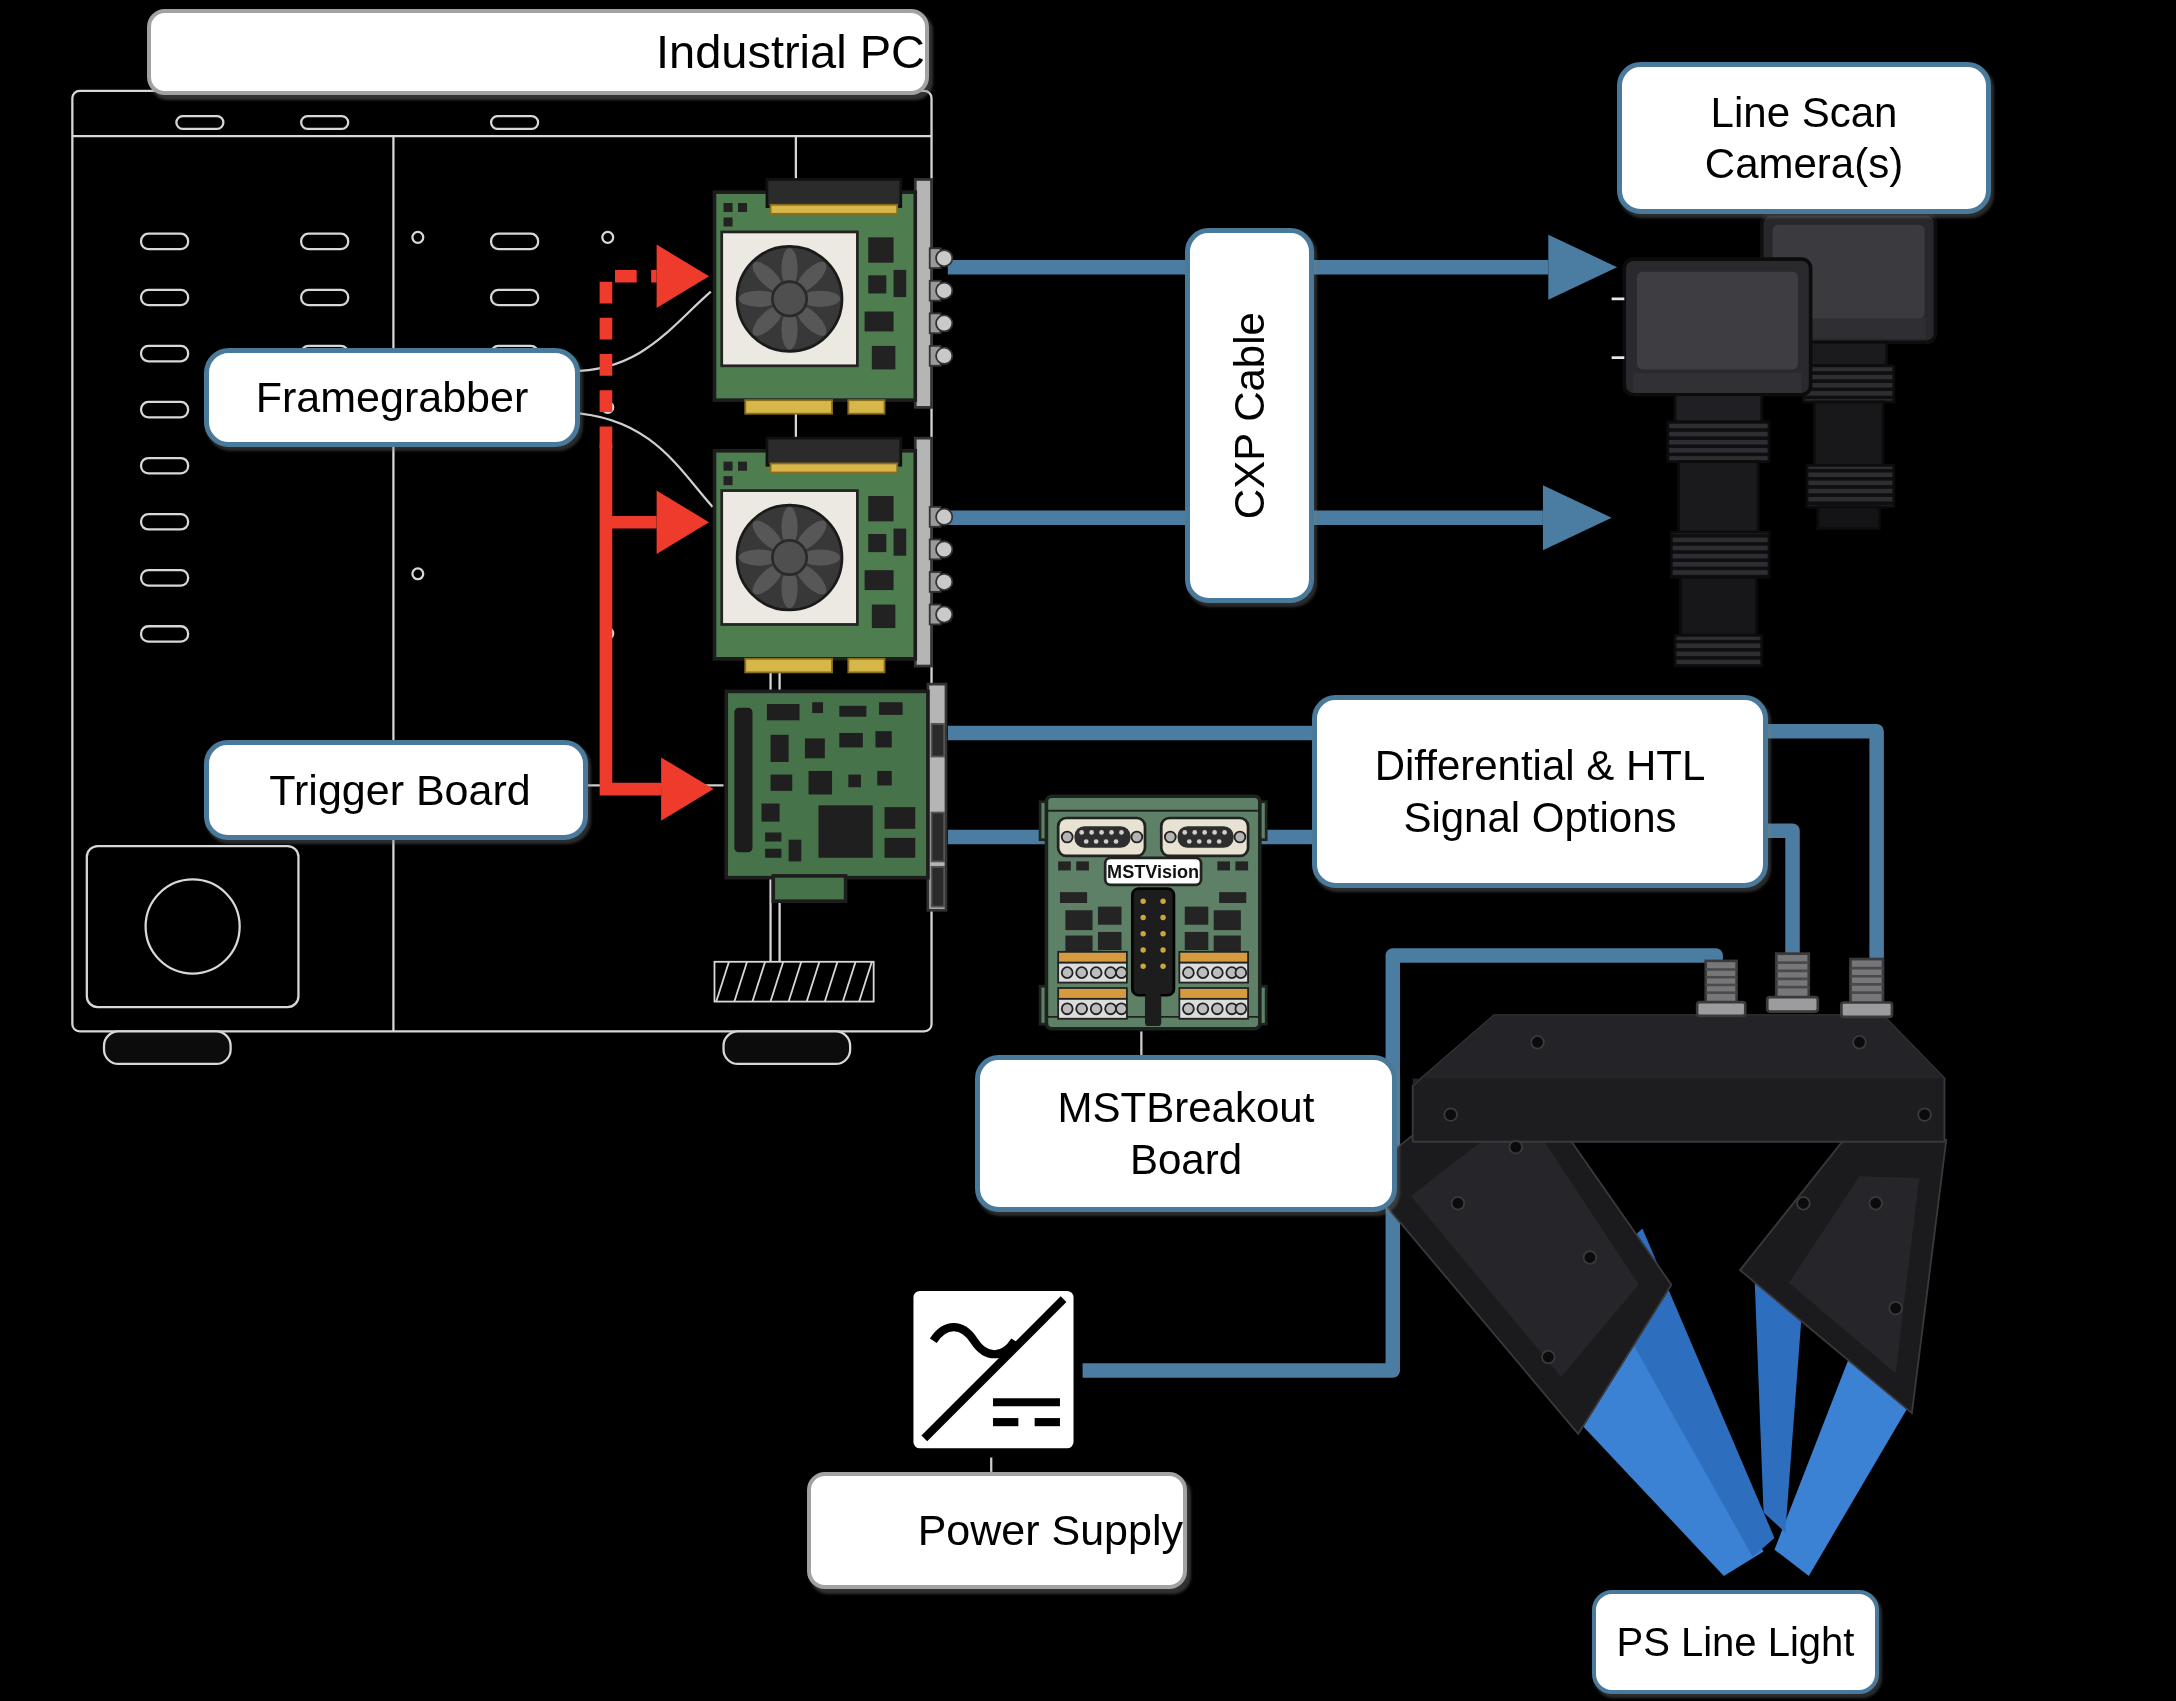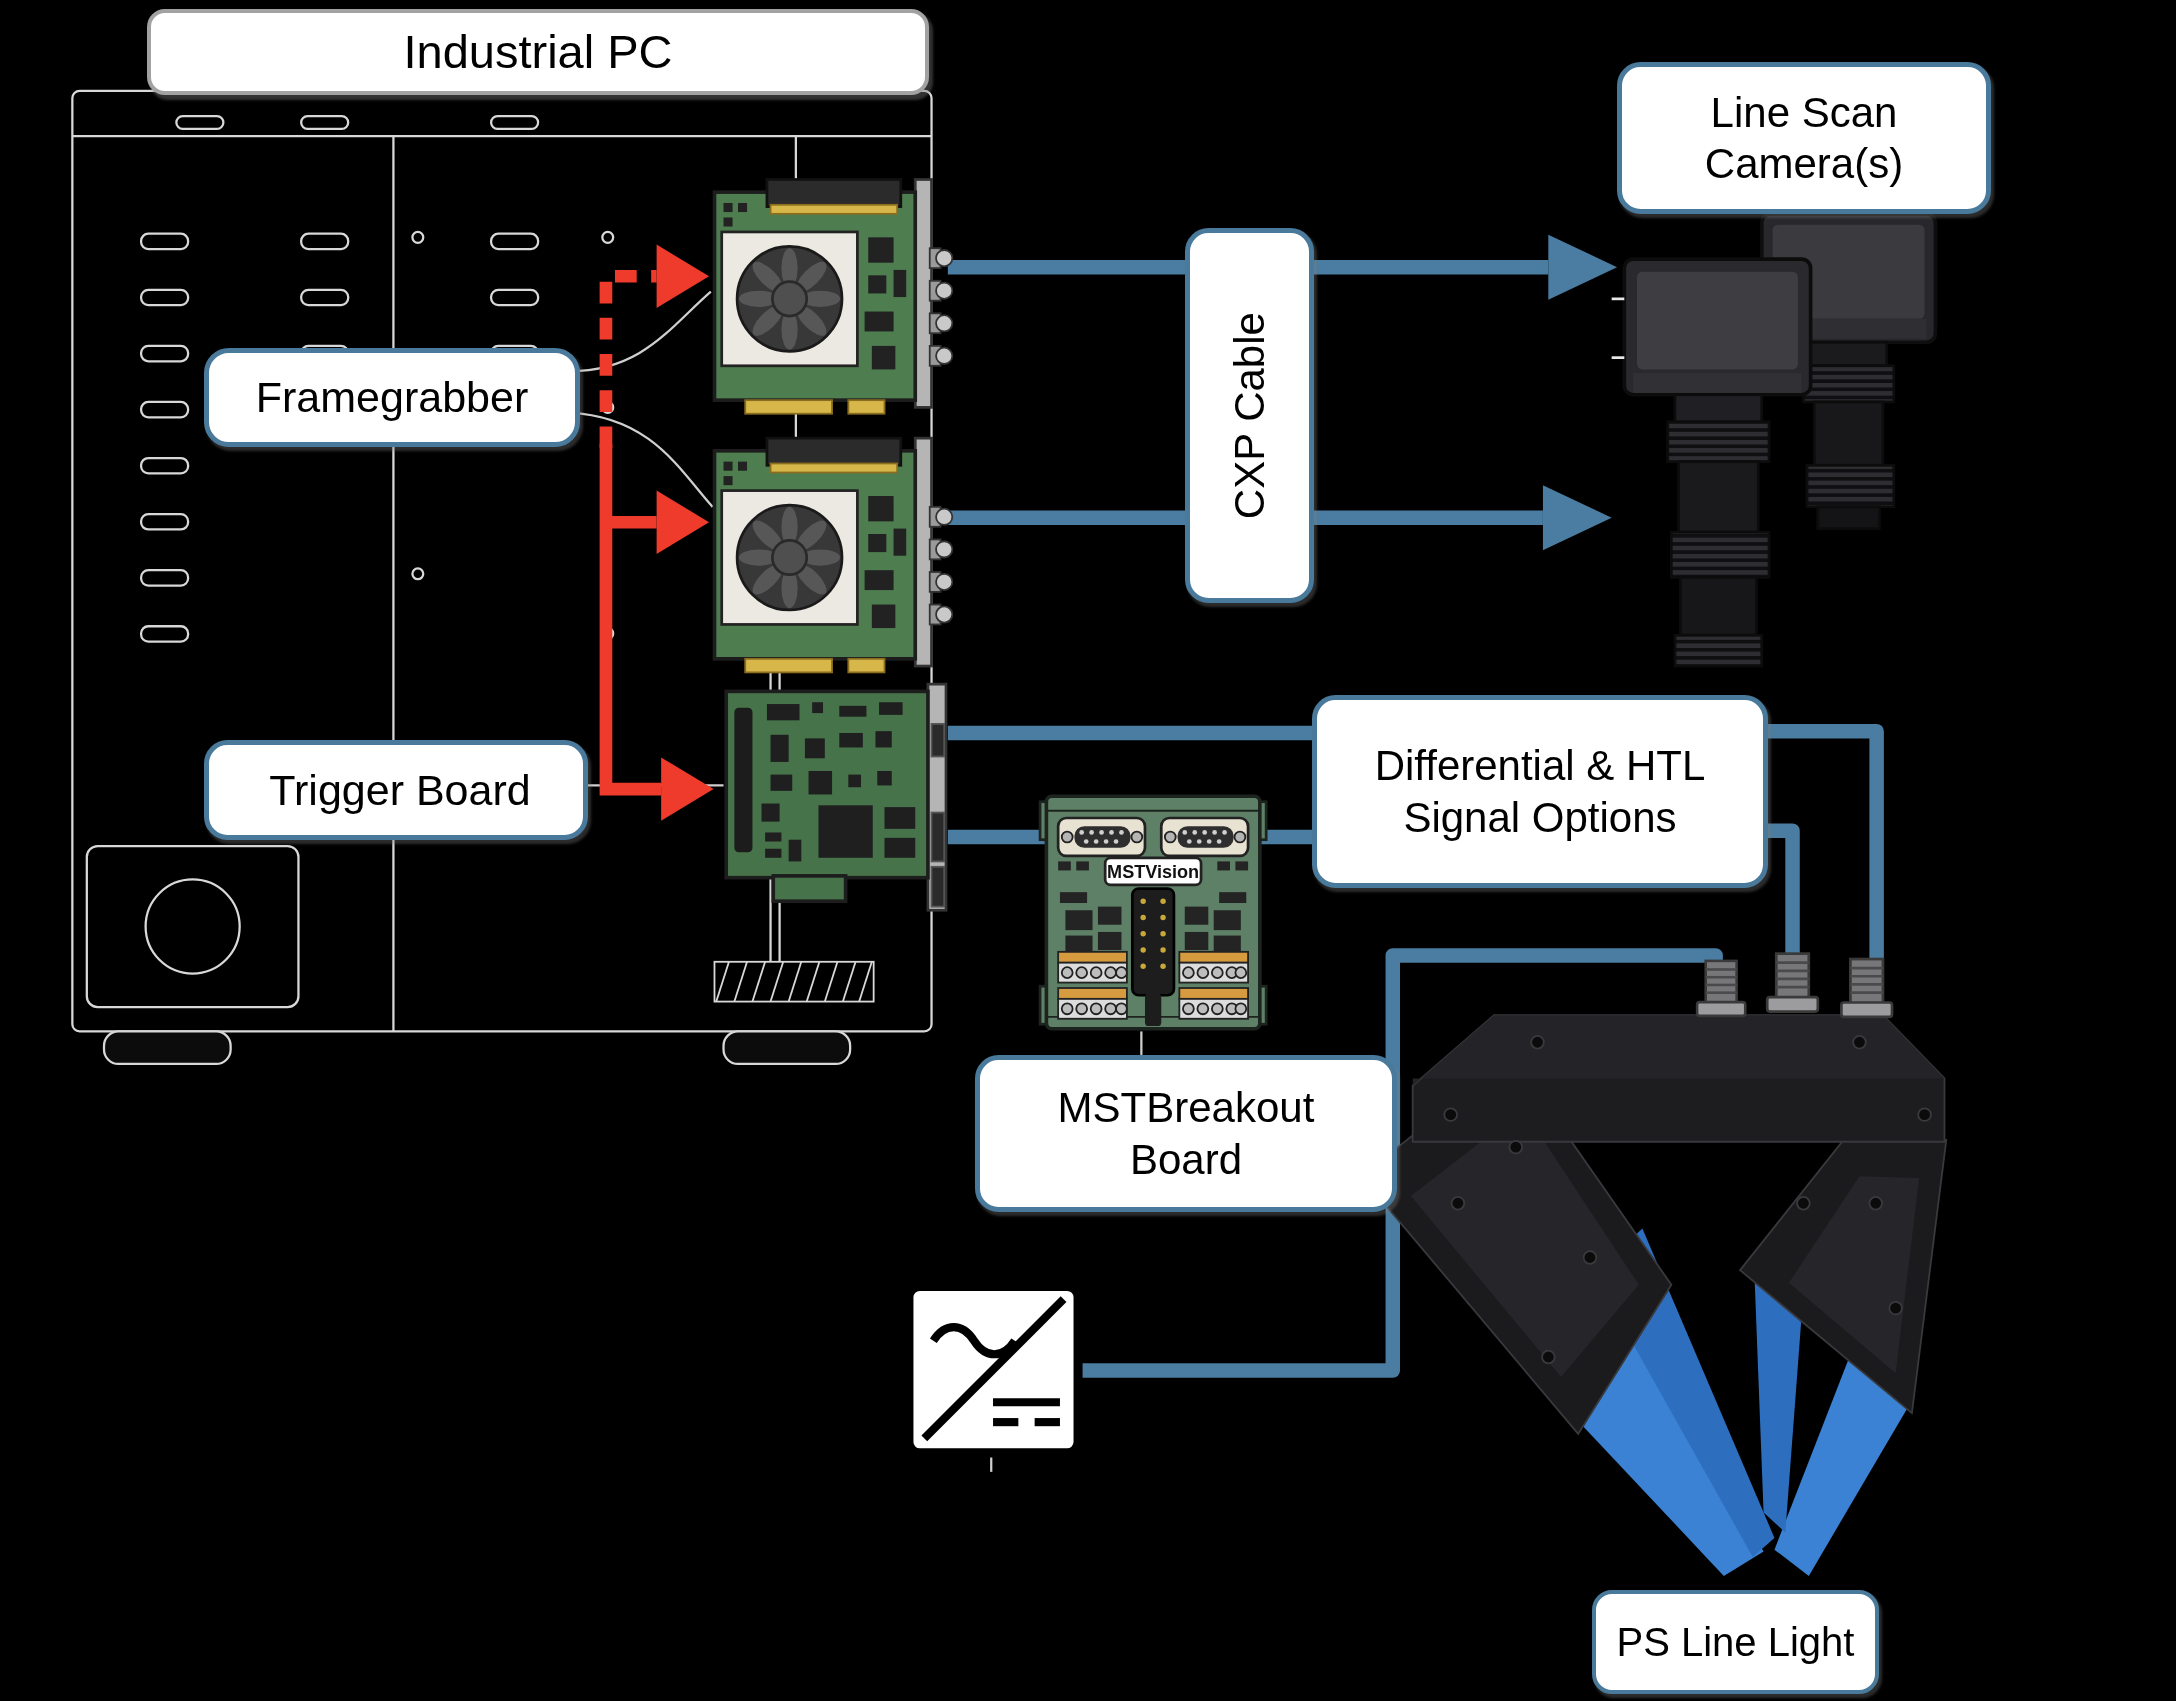--- a/index.html
+++ b/index.html
@@ -2,21 +2,21 @@
 <html style="font-size:14.5px"><head>
 <meta charset="utf-8">
 <style>
   html,body{margin:0;padding:0;background:#000;}
   #canvas{position:relative;width:2176px;height:1702px;background:#000;overflow:hidden;
           font-family:"Liberation Sans",sans-serif;}
   #art{position:absolute;left:0;top:0;}
   .lbl{position:absolute;background:#fff;display:flex;align-items:center;justify-content:center;
        text-align:center;color:#000;line-height:1.22;}
   .lbl.blue{border:5.4px solid #4a7a9b;border-radius:23.5px;box-shadow:2.7px 3.6px 2.7px rgba(125,125,125,.35);}
-  .lbl.gray{border:4.5px solid #a2a2a2;border-radius:18px;box-shadow:3.6px 4.5px 2.7px rgba(125,125,125,.4);}
+  .lbl.gray{border:4.5px solid #a2a2a2;border-radius:18px;box-shadow:3.6px 4.5px 2.7px rgba(125,125,125,.4);justify-content:flex-end;}
   #lbl-industrial-pc{left:147px;top:9px;width:774px;height:78px;font-size:47px;}
   #lbl-framegrabber {left:204px;top:348px;width:366px;height:89px;font-size:43px;border-radius:25px;}
   #lbl-trigger     {left:204px;top:740px;width:366px;height:90px;font-size:43px;padding-left:8px;}
   #lbl-cxp         {left:1185px;top:228px;width:119px;height:365px;font-size:42px;}
   #lbl-cxp span{transform:rotate(-90deg);white-space:nowrap;}
   #lbl-cameras     {left:1617px;top:50px;width:364px;height:142px;font-size:42px;margin-top:12px;}
   #lbl-diff        {left:1312px;top:695px;width:446px;height:183px;font-size:42px;justify-content:center;}
   #lbl-breakout    {left:939px;top:1055px;width:412px;height:147px;font-size:42px;margin-left:36px;}
   #lbl-power       {left:807px;top:1472px;width:372px;height:109px;font-size:43px;}
   #lbl-light       {left:1592px;top:1590px;width:279px;height:96px;font-size:40px;border-width:4.5px;border-radius:20px;}
@@ -429,19 +429,22 @@
   </span>
 </div>
 
 <div class="lbl blue" id="lbl-breakout">
   <span>
     <span>MSTBreakout</span><br>
     <span>Board</span>
   </span>
 </div>
 
+<div class="lbl gray" id="lbl-power">
+  <span>Power Supply</span>
+</div>
 
 <div class="lbl blue" id="lbl-light">
   <span>PS Line Light</span>
 </div>
 
 </div>
 
 
 </body></html>

